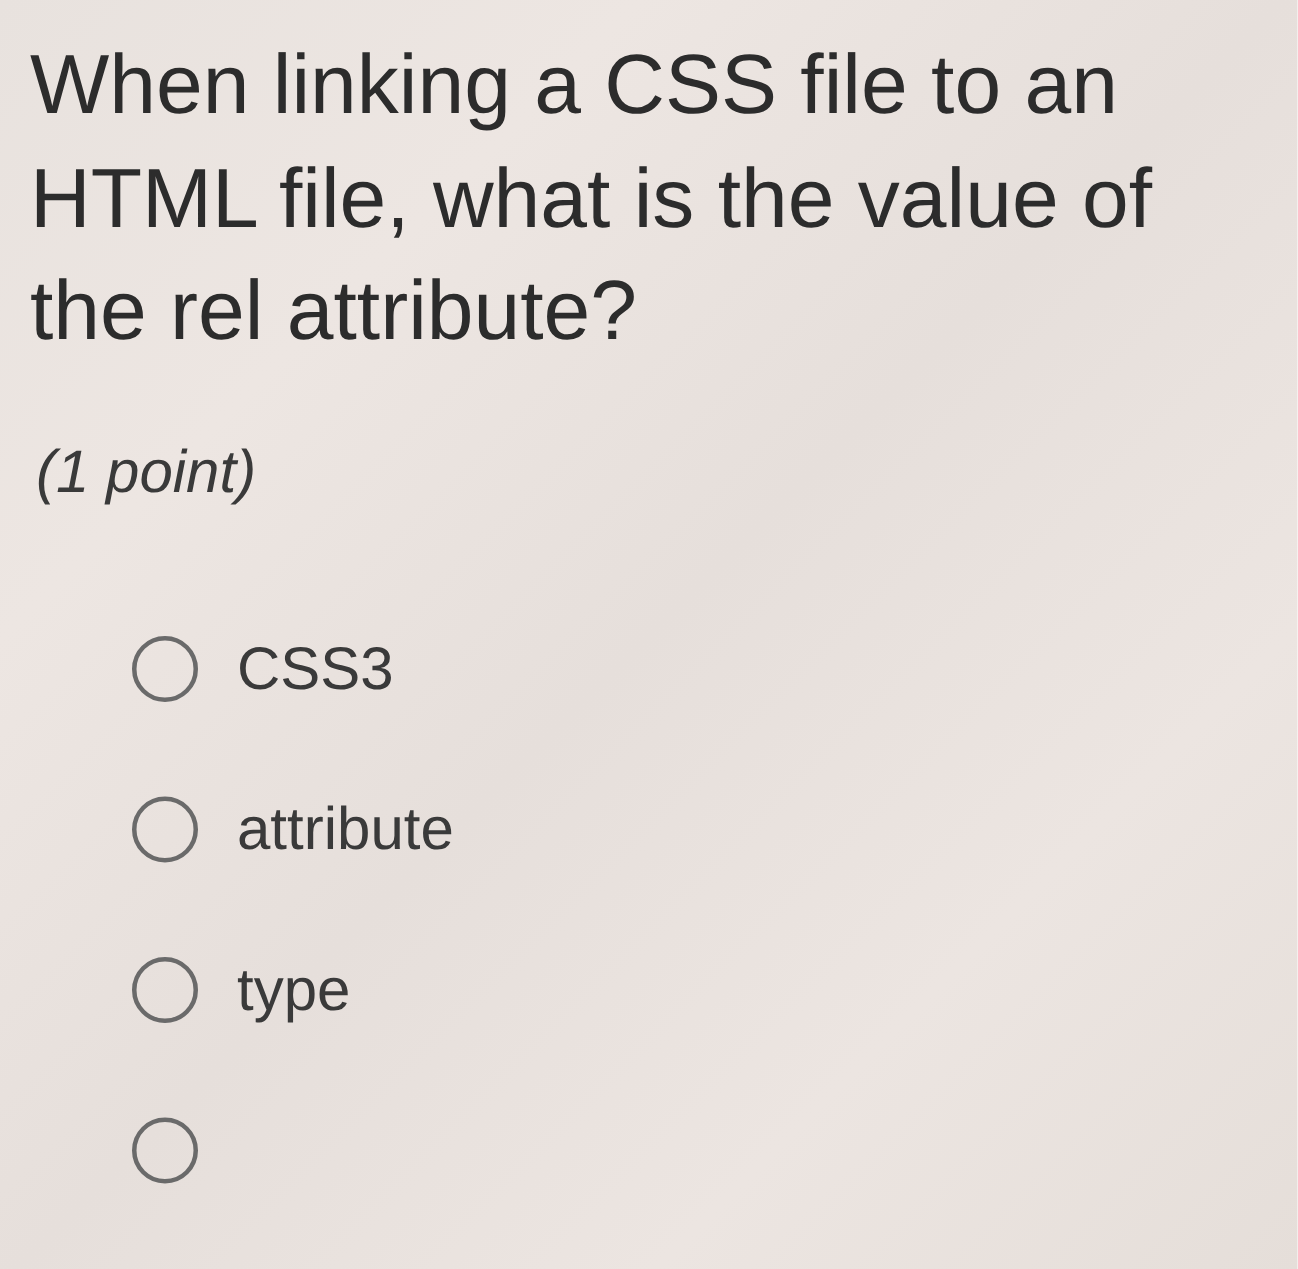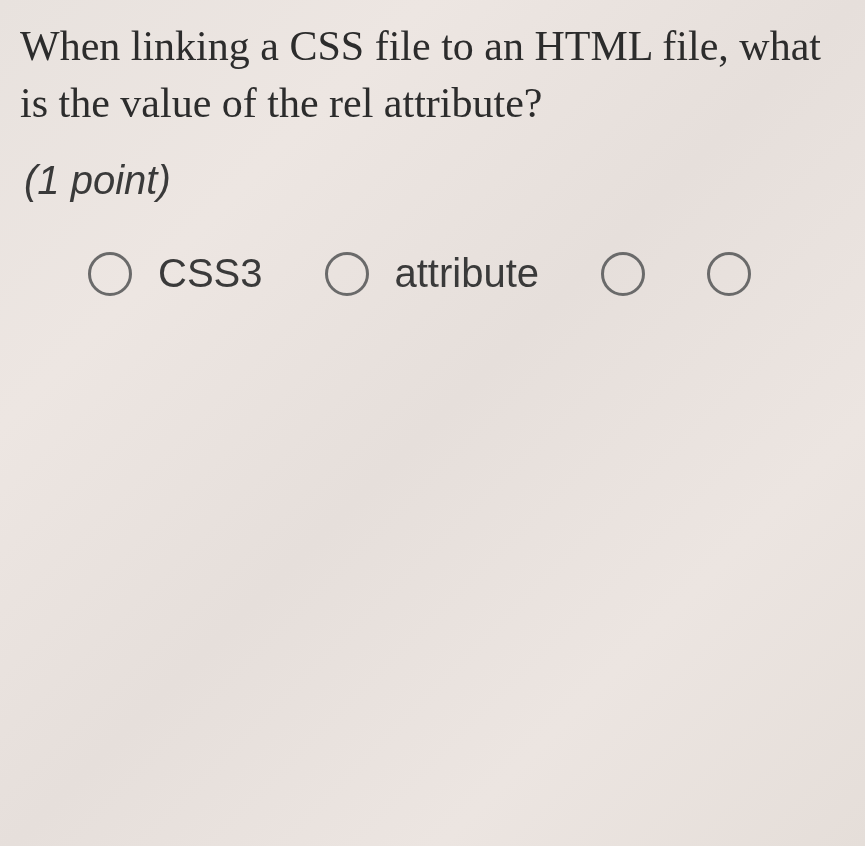--- a/index.html
+++ b/index.html
@@ -11,36 +11,35 @@
       width: 865px;
       height: 846px;
       background: linear-gradient(135deg, #e8e2de 0%, #ede6e2 25%, #e6dfdb 50%, #ece5e1 75%, #e5ded9 100%);
       font-family: Arial, Helvetica, sans-serif;
       padding: 18px 20px;
       color: #3a3a3a;
       position: relative;
       overflow: hidden;
     }
     .question-text {
-      font-size: 42px;
+      font-size: 56px;
       line-height: 1.35;
       color: #2c2c2c;
-      margin-bottom: 27px;
-      font-family: Liberation Serif, serif;
+      margin-bottom: 48px;
     }
     .points {
       font-size: 40px;
       font-style: italic;
       color: #3a3a3a;
-      margin-bottom: 48px;
+      margin-bottom: 86px;
       padding-left: 4px;
     }
     .options {
       display: flex;
-      flex-direction: row;
+      flex-direction: column;
       gap: 62px;
       padding-left: 68px;
     }
     .option {
       display: flex;
       align-items: center;
       gap: 26px;
       cursor: pointer;
     }
     .radio {
@@ -67,17 +66,18 @@
   <div class="option">
     <span class="radio"></span>
     <span class="option-label">CSS3</span>
   </div>
   <div class="option">
     <span class="radio"></span>
     <span class="option-label">attribute</span>
   </div>
   <div class="option">
     <span class="radio"></span>
+    <span class="option-label">type</span>
   </div>
   <div class="option">
     <span class="radio"></span>
   </div>
 </div>
 
 </body></html>

